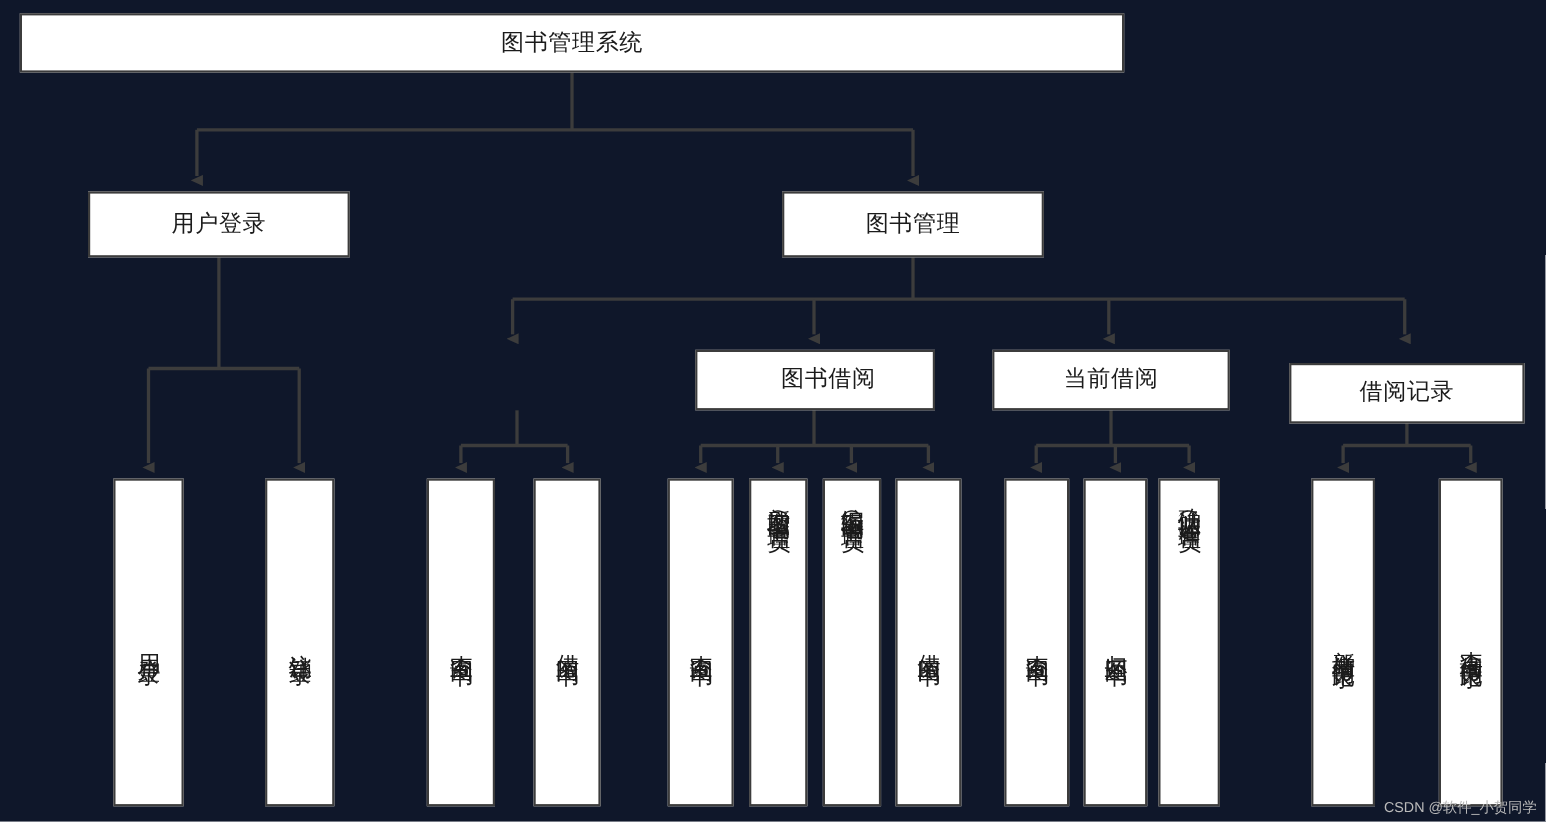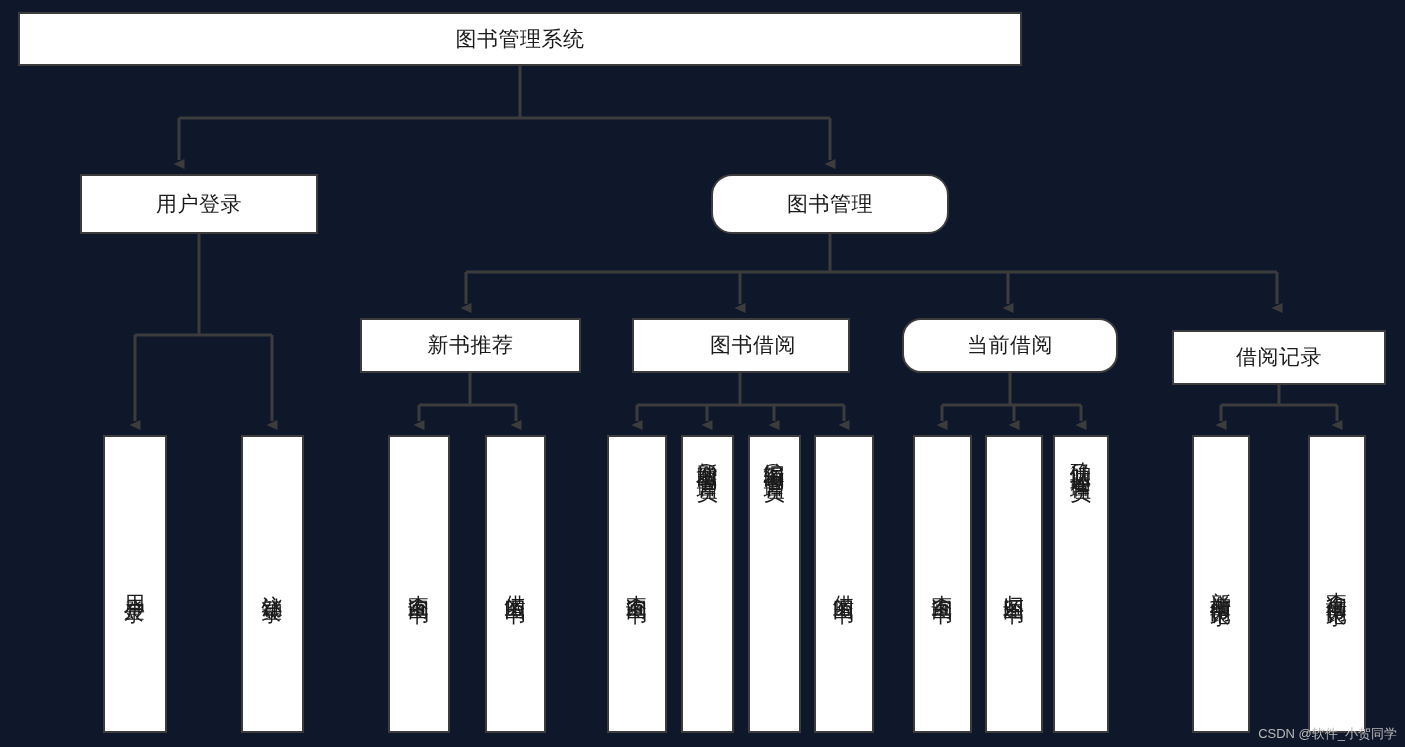--- a/index.html
+++ b/index.html
@@ -129,31 +129,28 @@
     </g>
   </svg>
 
   <div class="node horizontal" style="left:18px;top:12px;width:1004px;height:54px;">
     <span class="lbl">图书管理系统</span>
   </div>
 
   <div class="node horizontal" style="left:80px;top:174px;width:238px;height:60px;">
     <span class="lbl">用户登录</span>
   </div>
-  <div class="node horizontal" style="left:711px;top:174px;width:238px;height:60px;border-radius:21px;">
+  <div class="node horizontal" style="left:711px;top:174px;width:238px;height:60px;">
     <span class="lbl">图书管理</span>
   </div>
 
-  <div class="node horizontal" style="left:360px;top:318px;width:221px;height:55px;">
-    <span class="lbl">新书推荐</span>
-  </div>
   <div class="node horizontal" style="left:632px;top:318px;width:218px;height:55px;padding-left:24px;">
     <span class="lbl">图书借阅</span>
   </div>
-  <div class="node horizontal" style="left:902px;top:318px;width:216px;height:55px;border-radius:19px;">
+  <div class="node horizontal" style="left:902px;top:318px;width:216px;height:55px;">
     <span class="lbl">当前借阅</span>
   </div>
   <div class="node horizontal" style="left:1172px;top:330px;width:214px;height:55px;">
     <span class="lbl">借阅记录</span>
   </div>
 
   <div class="node vertical centered" style="left:103px;top:435px;width:64px;height:298px;">
     <span class="lbl">用户登录</span>
   </div>
   <div class="node vertical centered" style="left:241px;top:435px;width:63px;height:298px;">

